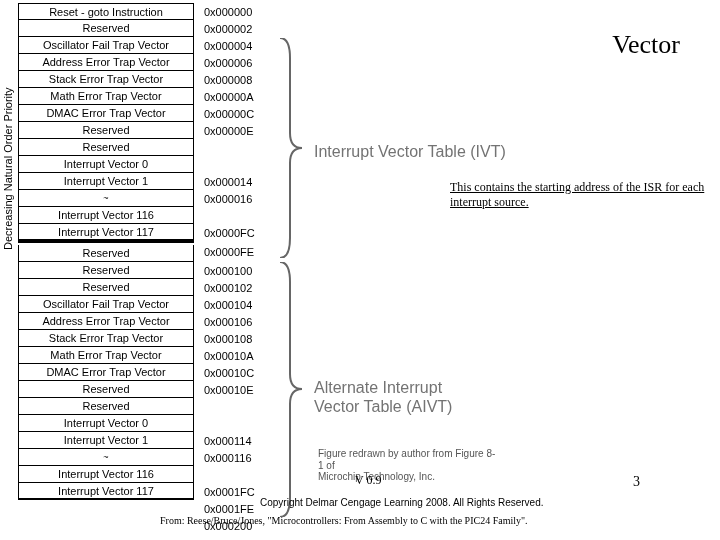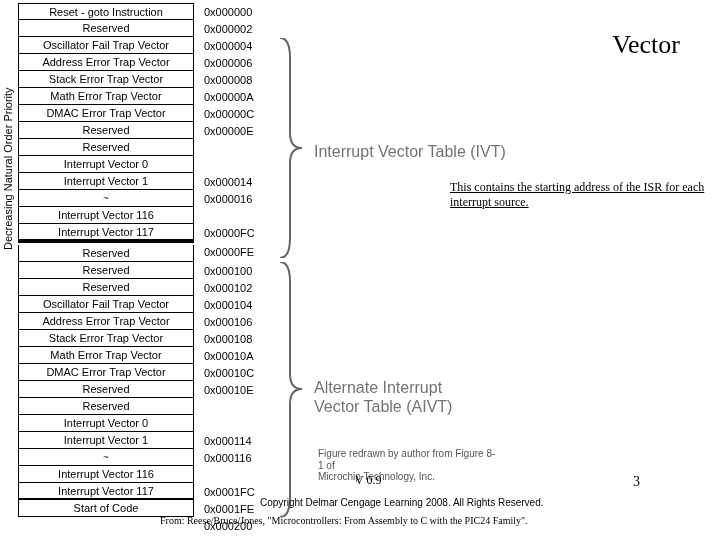--- a/index.html
+++ b/index.html
@@ -217,23 +217,20 @@
     </div>
   <div class="row dots">
       <div class="cell-name">~</div>
     </div>
   <div class="row">
       <div class="cell-name">Interrupt Vector 116</div>
     </div>
   <div class="row">
       <div class="cell-name" style="border-bottom:2px solid #000;">Interrupt Vector 117</div>
     </div>
-  <div class="row">
-      <div class="cell-name">Start of Code</div>
-    </div>
 </div>
 
 <div class="addrcol">
   <div class="arow">0x000000</div>
   <div class="arow">0x000002</div>
   <div class="arow">0x000004</div>
   <div class="arow">0x000006</div>
   <div class="arow">0x000008</div>
   <div class="arow">0x00000A</div>
   <div class="arow">0x00000C</div>

